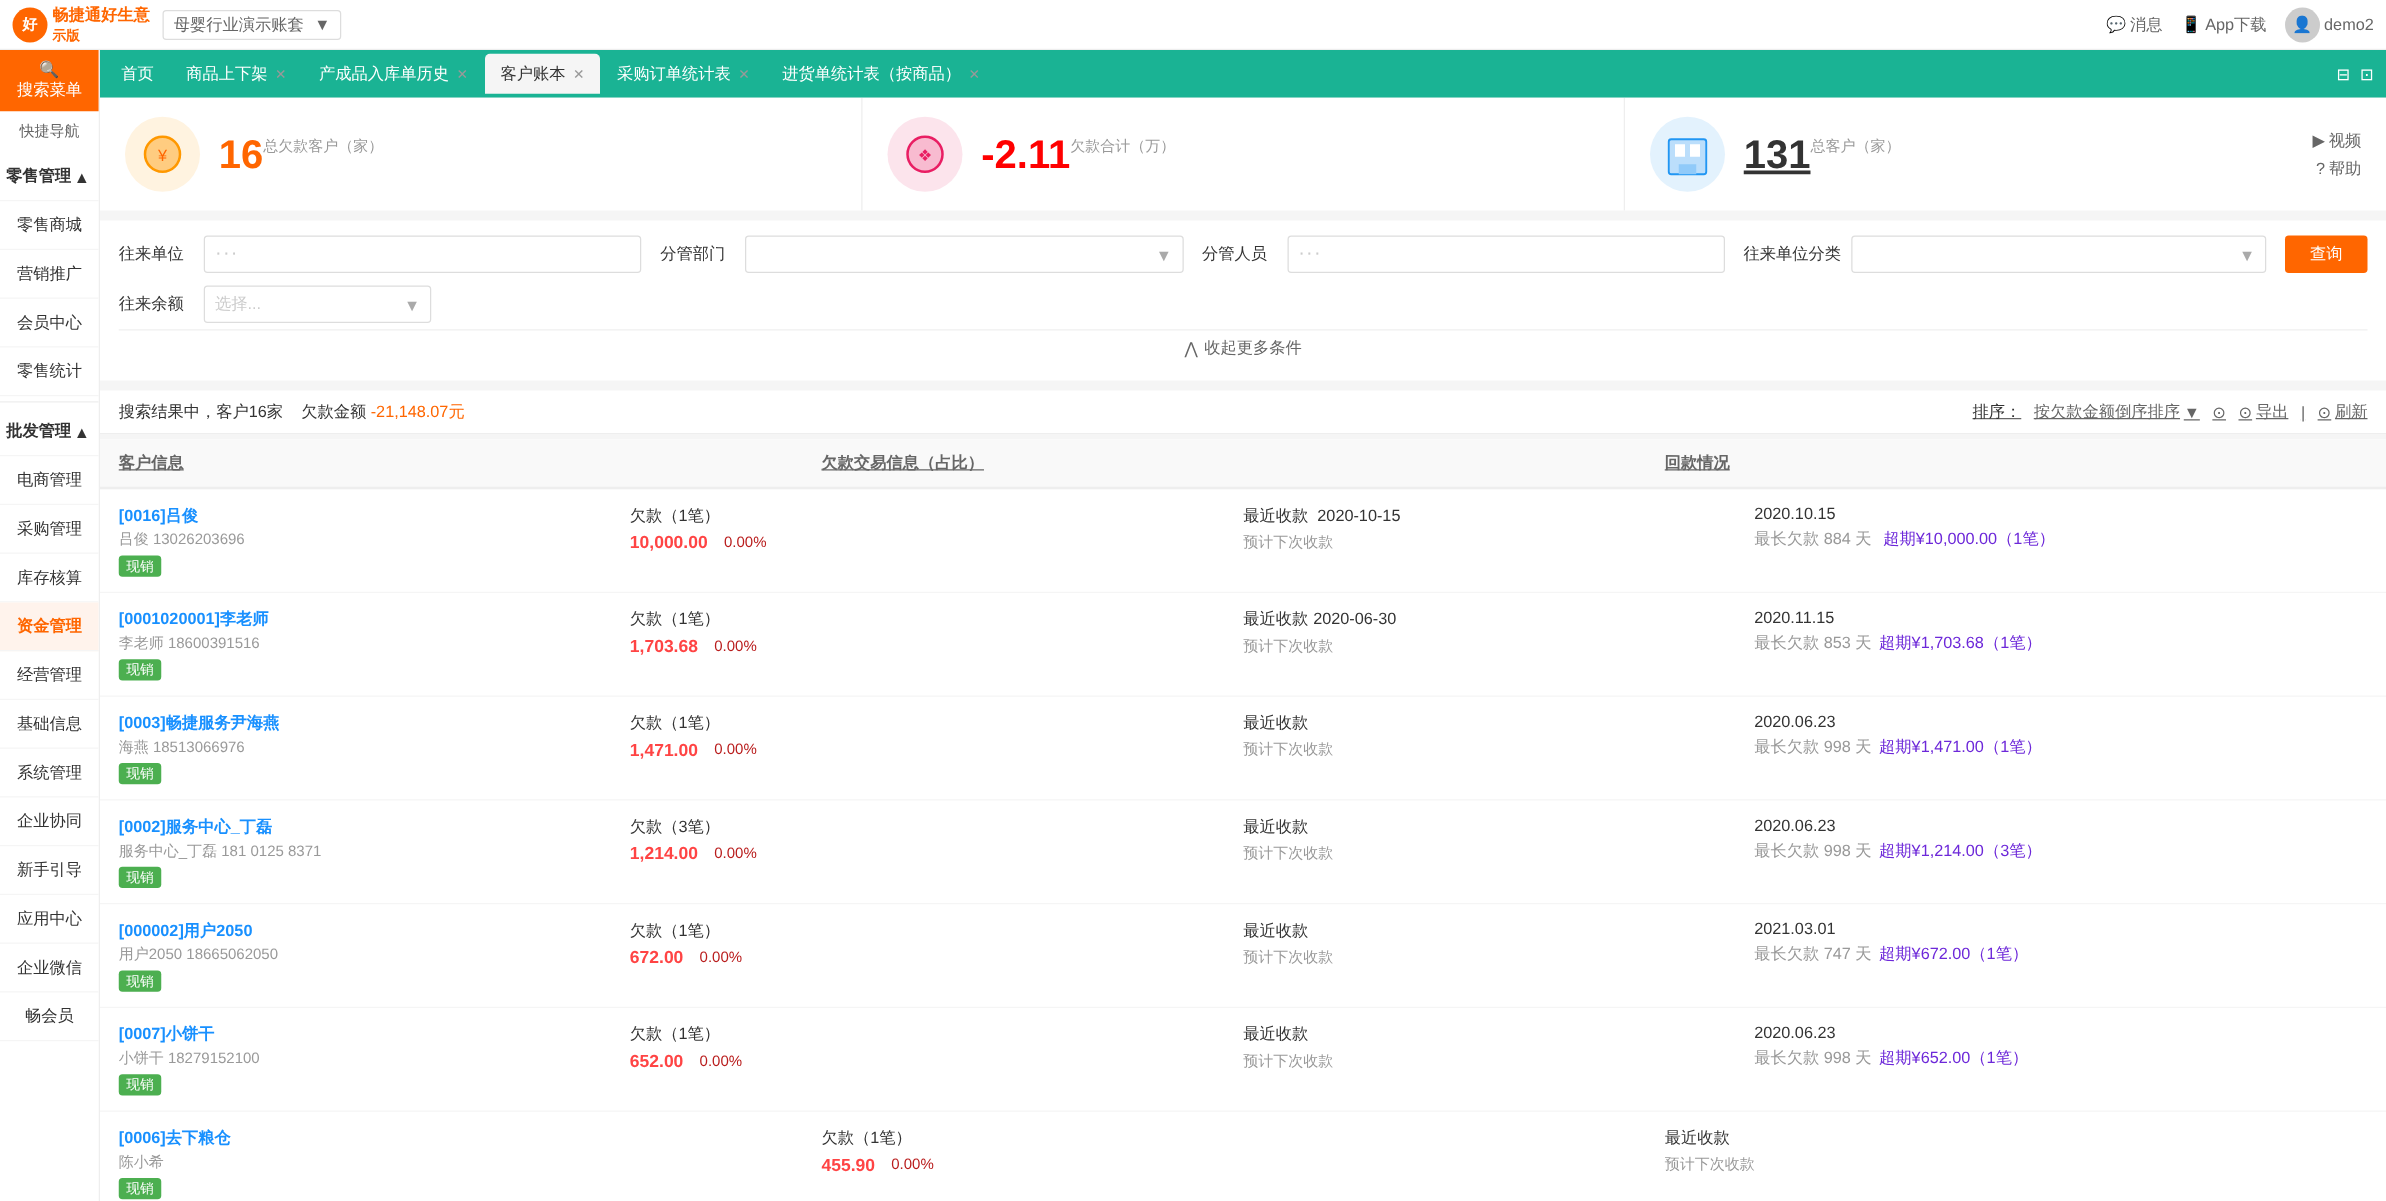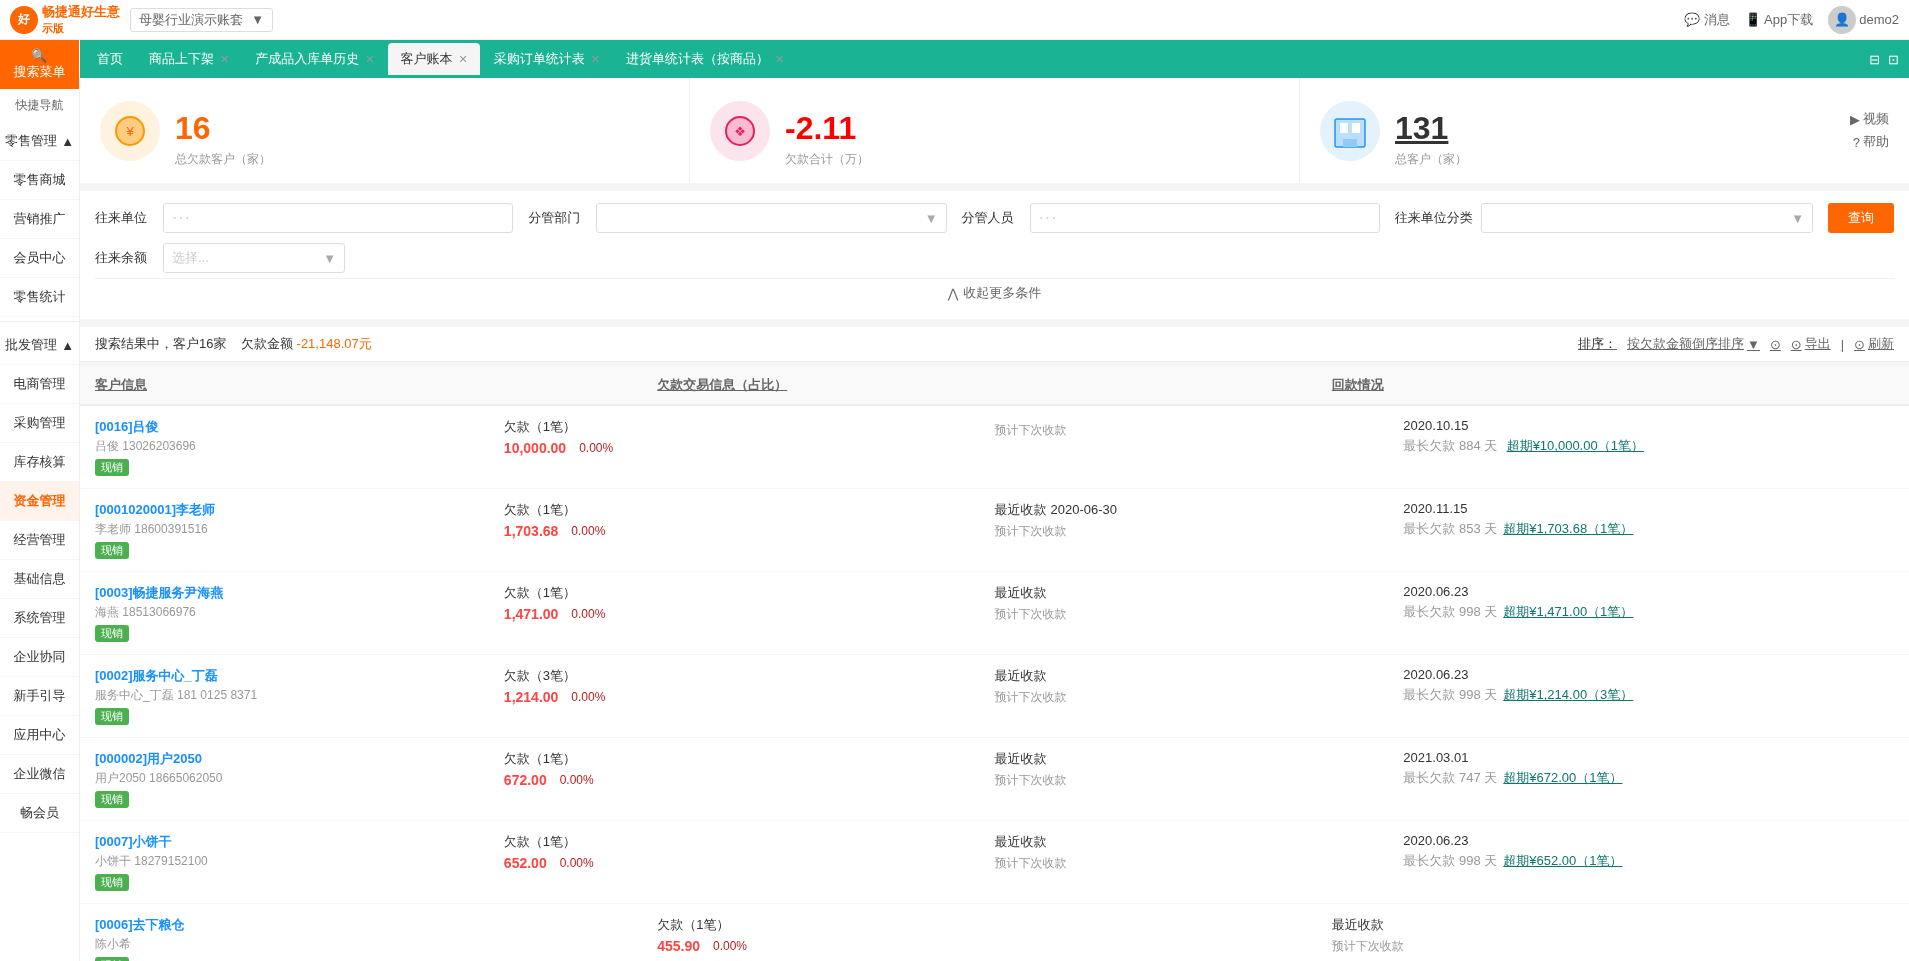--- a/index.html
+++ b/index.html
@@ -17,21 +17,21 @@
     .avatar { width: 28px; height: 28px; border-radius: 50%; background: #ccc; overflow: hidden; display: flex; align-items: center; justify-content: center; }
 
     .main-layout { display: flex; flex: 1; overflow: hidden; }
 
     
     .sidebar { width: 80px; background: #fff; border-right: 1px solid #eee; display: flex; flex-direction: column; overflow-y: auto; }
     .sidebar-search { background: #ff6600; color: #fff; text-align: center; padding: 8px 5px; font-size: 12px; cursor: pointer; }
     .sidebar-nav { display: flex; flex-direction: column; }
     .sidebar-item { padding: 10px 5px; text-align: center; cursor: pointer; font-size: 12px; color: #333; border-bottom: 1px solid #f5f5f5; }
     .sidebar-item.active { background: #fff3ec; color: #ff6600; font-weight: bold; }
-    .sidebar-item.has-sub { display: flex; align-items: center; justify-content: space-between; gap: 2px; }
+    .sidebar-item.has-sub { display: flex; align-items: center; justify-content: flex-start; gap: 2px; font-weight: bold; }
     .sidebar-divider { height: 1px; background: #eee; margin: 4px 0; }
     .quick-nav { padding: 8px 5px; text-align: center; font-size: 12px; color: #666; cursor: pointer; }
 
     
     .tab-bar { display: flex; align-items: center; background: #1ab394; height: 38px; padding: 0 5px; overflow-x: auto; flex-shrink: 0; }
     .tab { display: flex; align-items: center; padding: 0 12px; height: 32px; border-radius: 4px 4px 0 0; color: #fff; font-size: 13px; cursor: pointer; white-space: nowrap; gap: 6px; margin-right: 2px; }
     .tab.active { background: #f5f5f5; color: #333; }
     .tab-close { color: #999; font-size: 11px; cursor: pointer; }
     .tab.active .tab-close { color: #999; }
     .tab-bar-actions { margin-left: auto; display: flex; align-items: center; gap: 8px; color: #fff; font-size: 16px; cursor: pointer; padding: 0 5px; }
@@ -40,21 +40,21 @@
     .content-area { flex: 1; overflow-y: auto; background: #f5f5f5; }
 
     
     .summary-cards { display: flex; background: #fff; margin-bottom: 8px; }
     .summary-card { flex: 1; padding: 15px 20px; display: flex; align-items: center; gap: 15px; border-right: 1px solid #eee; }
     .summary-card:last-child { border-right: none; }
     .card-icon { width: 60px; height: 60px; border-radius: 50%; display: flex; align-items: center; justify-content: center; font-size: 24px; flex-shrink: 0; }
     .card-icon.orange { background: #fff3e0; color: #ff9800; }
     .card-icon.pink { background: #fce4ec; color: #e91e63; }
     .card-icon.blue { background: #e3f2fd; color: #2196f3; }
-    .card-content { display: flex; flex-direction: column; margin-top: 16px; }
+    .card-content { display: flex; flex-direction: row; }
     .card-number { font-size: 32px; font-weight: bold; line-height: 1.2; }
     .card-number.orange { color: #ff6600; }
     .card-number.red { color: #ff0000; }
     .card-number.dark { color: #333; font-weight: 900; text-decoration: underline; }
     .card-label { font-size: 12px; color: #999; margin-top: 4px; }
     .card-actions { margin-left: auto; display: flex; flex-direction: column; gap: 5px; align-items: flex-end; }
     .card-action-btn { font-size: 12px; color: #666; cursor: pointer; display: flex; align-items: center; gap: 3px; }
 
     
     .filter-area { background: #fff; padding: 12px 15px; margin-bottom: 8px; }
@@ -88,21 +88,21 @@
     .customer-name { color: #1890ff; cursor: pointer; font-size: 13px; font-weight: bold; }
     .customer-phone { color: #999; font-size: 12px; margin-top: 2px; }
     .customer-tag { display: inline-block; background: #4caf50; color: #fff; padding: 1px 6px; border-radius: 3px; font-size: 11px; margin-top: 4px; }
     .debt-amount { color: #ff4444; font-size: 14px; font-weight: bold; cursor: pointer; }
     .debt-count { color: #333; font-size: 13px; margin-bottom: 4px; }
     .debt-percent { color: #b91c1c; font-size: 12px; margin-left: 8px; }
     .payback-date { color: #333; font-size: 12px; }
     .payback-next { color: #999; font-size: 12px; margin-top: 4px; }
     .due-date { color: #333; font-size: 13px; }
     .due-overdue { color: #999; font-size: 12px; margin-top: 4px; }
-    .overdue-amount { color: #0f766e; cursor: pointer; text-decoration: underline; }
+    .overdue-amount { color: #6d28d9; cursor: pointer; }
     .debt-row { display: flex; align-items: center; gap: 5px; }
 
     
     ::-webkit-scrollbar { width: 6px; height: 6px; }
     ::-webkit-scrollbar-track { background: #f1f1f1; }
     ::-webkit-scrollbar-thumb { background: #ccc; border-radius: 3px; }
 
     .header-col { color: #666; font-size: 13px; text-decoration: underline; }
   </style>
 </head>
@@ -381,20 +381,24 @@
             <div class="col-debt">
               <div class="debt-row">
                 <span class="debt-count">欠款（1笔）</span>
               </div>
               <div class="debt-row">
                 <span class="debt-amount">10,000.00</span>
                 <span class="debt-percent">0.00%</span>
               </div>
             </div>
             <div class="col-payback">
+              <div class="payback-date">
+                <span>最近收款</span>
+                <span style="margin-left:4px;">2020-10-15</span>
+              </div>
               <div class="payback-next">预计下次收款</div>
             </div>
             <div class="col-due">
               <div class="due-date">2020.10.15</div>
               <div class="due-overdue">
                 <span>最长欠款 884 天</span>
                 <span class="overdue-amount" style="margin-left:6px;">超期¥10,000.00（1笔）</span>
               </div>
             </div>
           </div>

